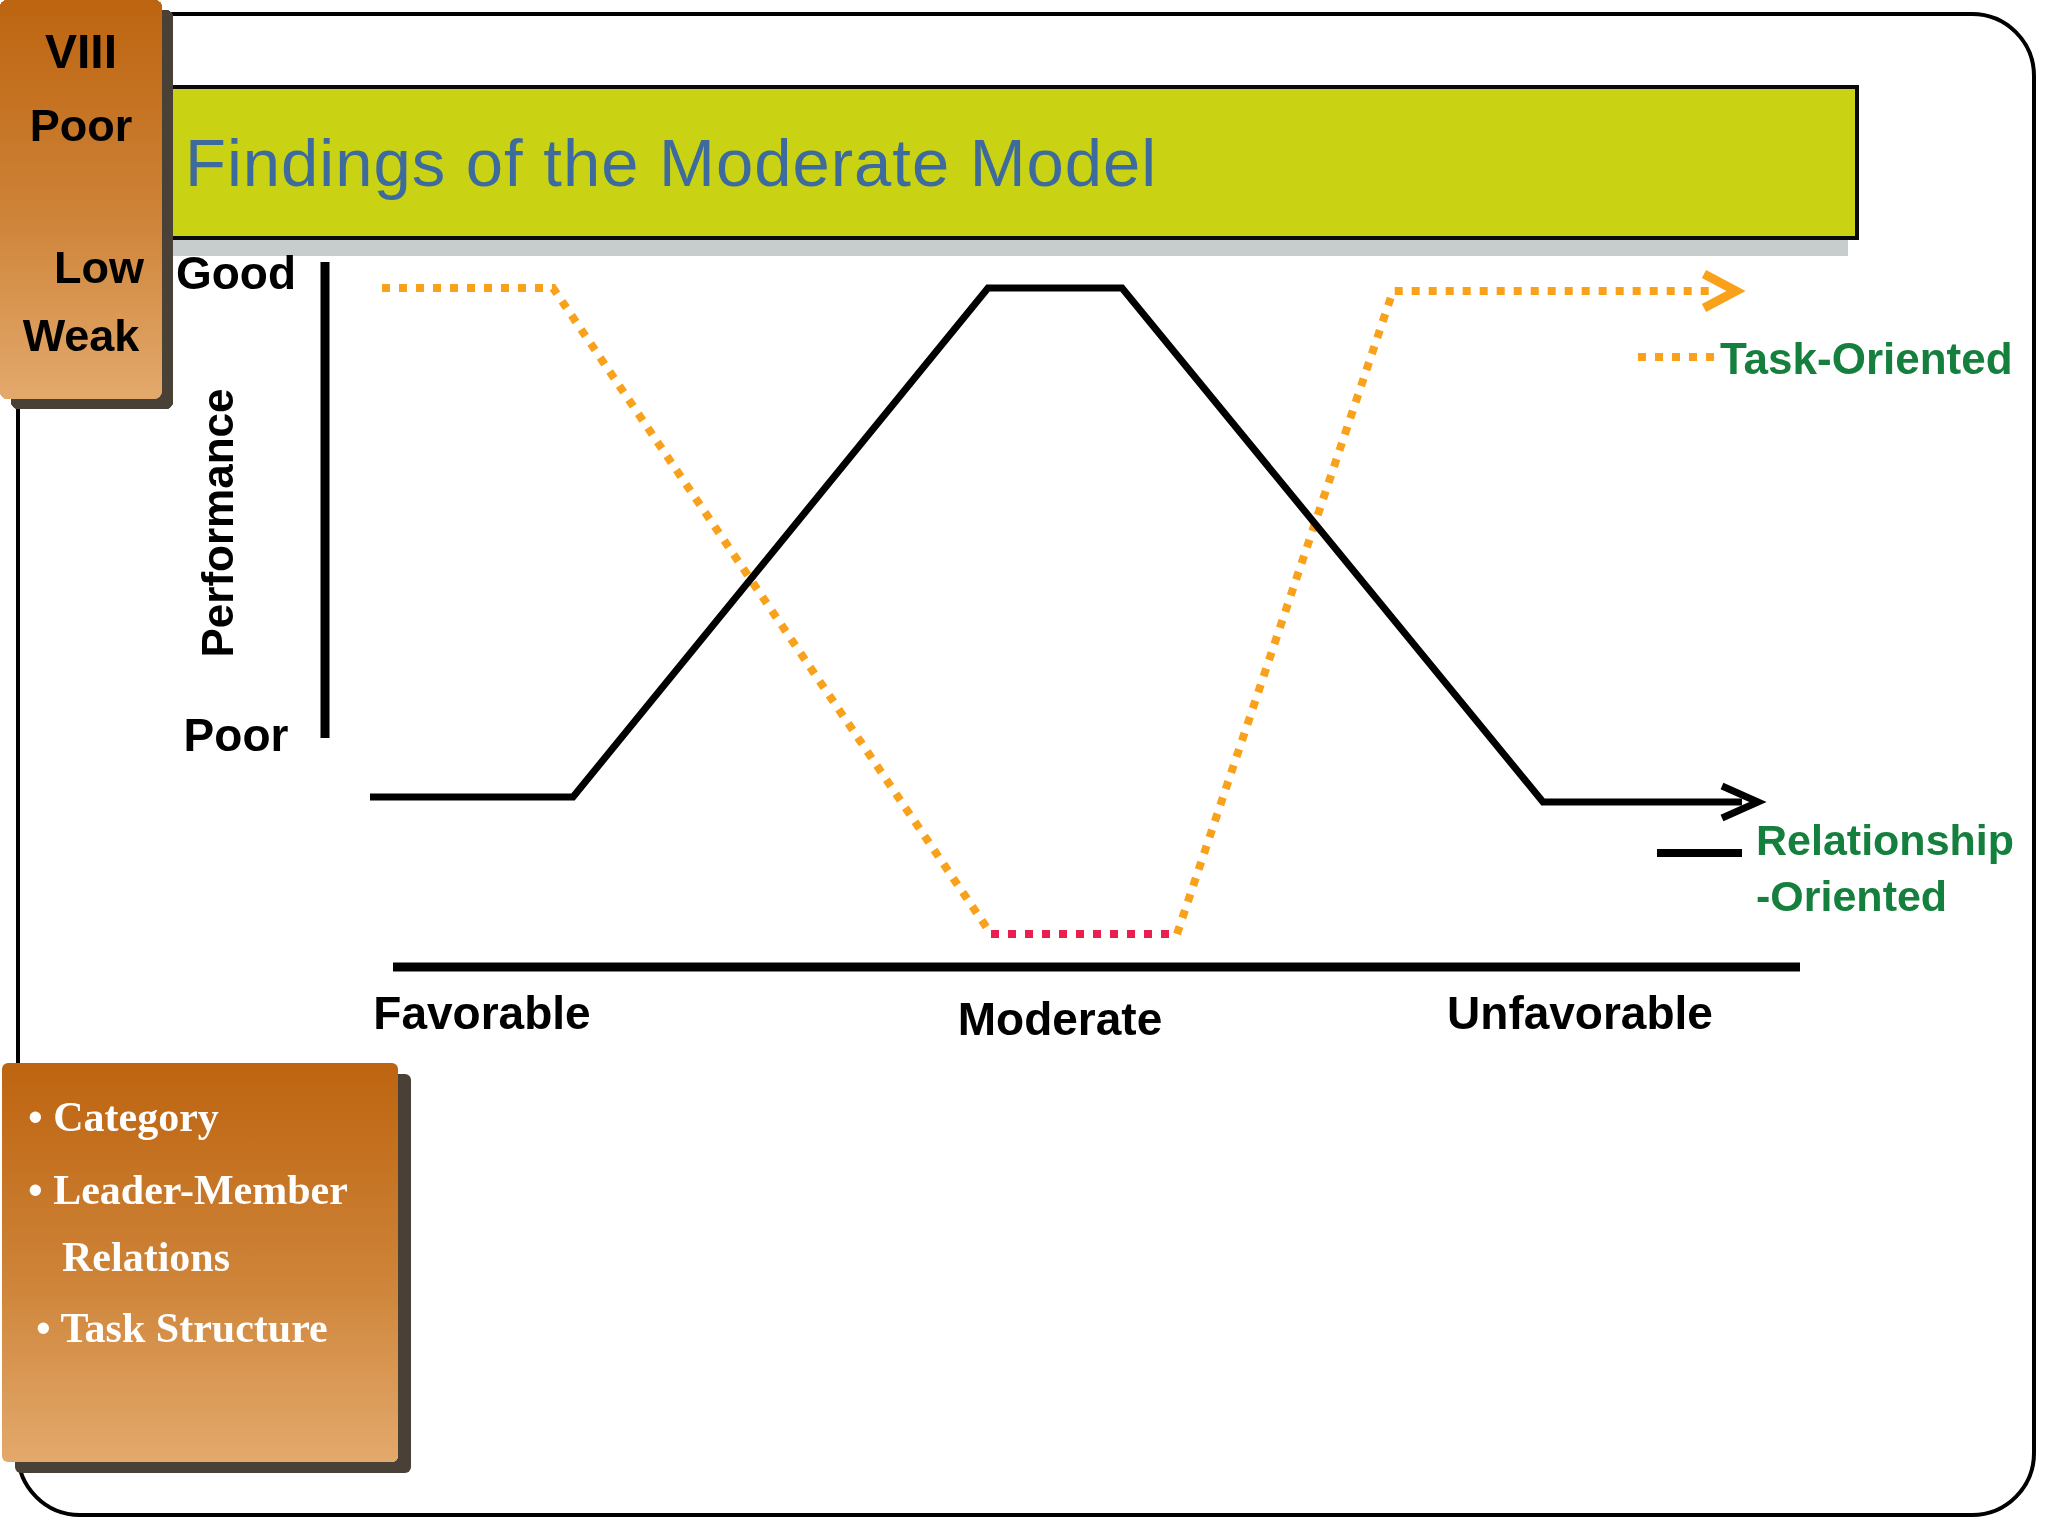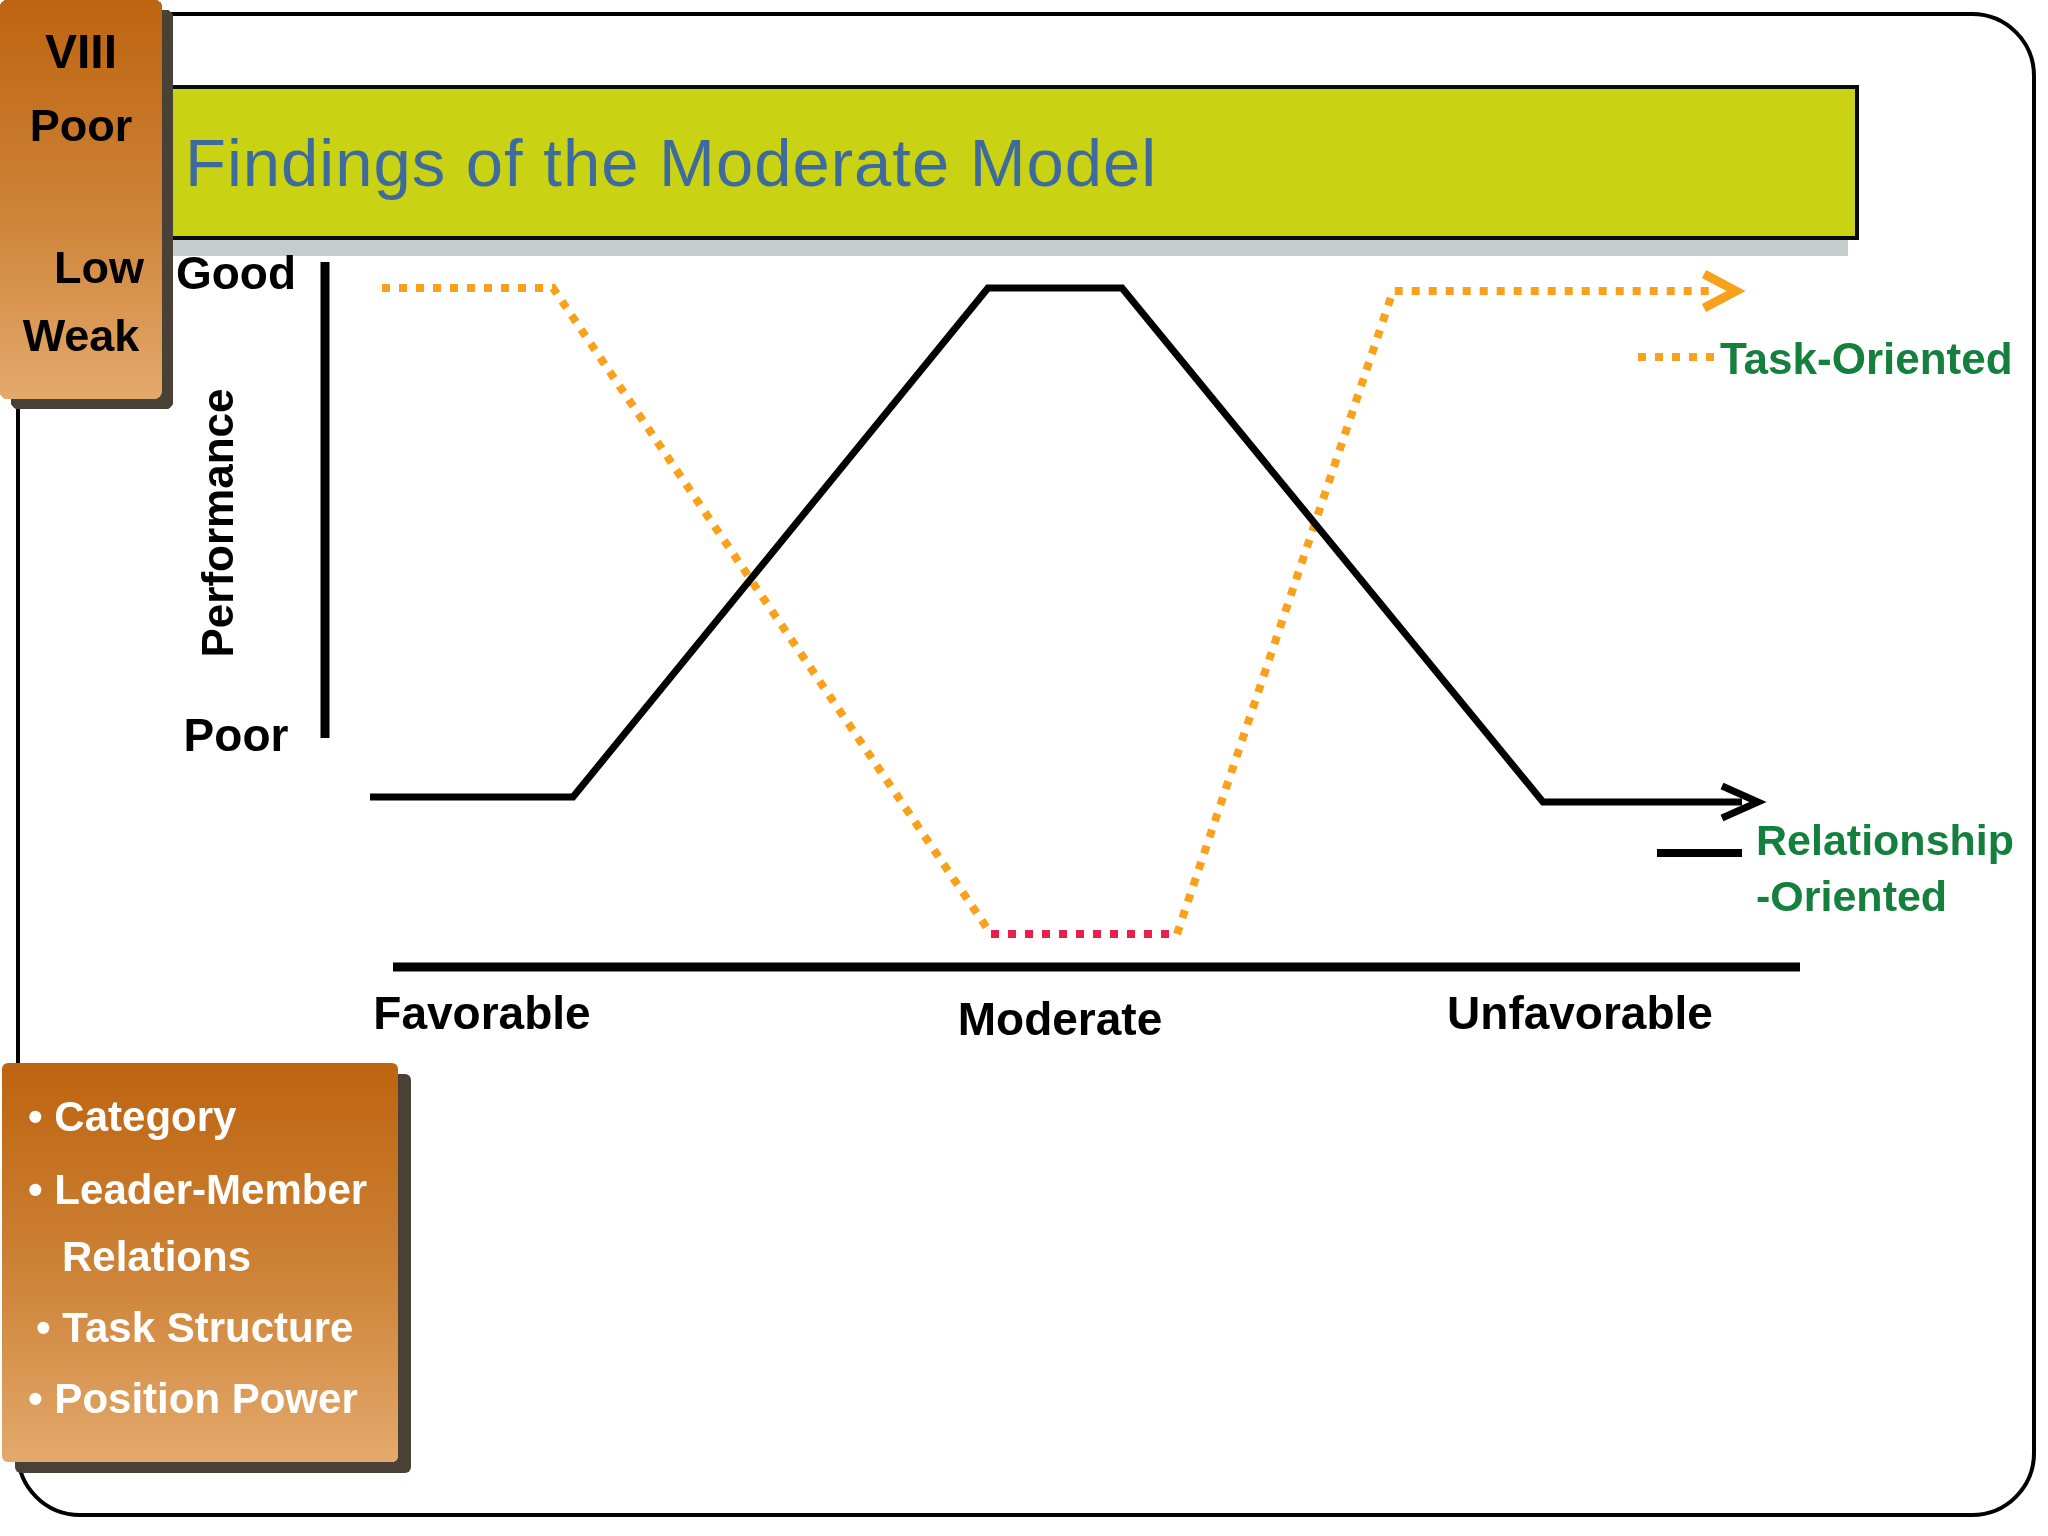--- a/index.html
+++ b/index.html
@@ -44,21 +44,21 @@
   #lbl-task-legend{left:1720px;top:334px;}
   #lbl-rel-legend-1{left:1756px;top:816px;font-size:43px;}
   #lbl-rel-legend-2{left:1756px;top:872px;font-size:43px;}
 
   
   .card-grad{background:linear-gradient(180deg,#bd6410 0%,#cd8236 52%,#e3a96c 100%);}
   #header-card{
     left:2px;top:1063px;width:396px;height:399px;border-radius:6px;
     box-shadow:13px 11px 0 #4a4136;
   }
-  .hdr-line{position:absolute;left:26px;color:#fff;font-weight:bold;font-size:42px;white-space:nowrap;}
+  .hdr-line{position:absolute;left:26px;color:#fff;font-weight:bold;font-size:42px;white-space:nowrap;font-family:Liberation Serif, serif;}
   .hdr-line.l0{top:30px;}
   .hdr-line.l1{top:103px;}
   .hdr-line.l2{top:170px;left:60px;}
   .hdr-line.l3{top:241px;margin-left:8px;}
   .hdr-line.l4{top:312px;}
 
   .sit-col{
     position:absolute;width:162px;height:399px;border-radius:8px;
     box-shadow:11px 10px 0 #4a4136;text-align:center;color:#000;font-weight:bold;
   }
@@ -111,21 +111,20 @@
 
 <div class="abs legend-lbl" id="lbl-task-legend">Task-Oriented</div>
 <div class="abs legend-lbl" id="lbl-rel-legend-1">Relationship</div>
 <div class="abs legend-lbl" id="lbl-rel-legend-2">-Oriented</div>
 
 <div class="abs card-grad" id="header-card">
   <div class="hdr-line l0">• Category</div>
   <div class="hdr-line l1">• Leader-Member</div>
   <div class="hdr-line l2">Relations</div>
   <div class="hdr-line l3">• Task Structure</div>
-  <div class="hdr-line l4">• Position Power</div>
 </div>
 
 <div class="sit-col card-grad">
   <span class="c-num">I</span>
   <span class="c-rel">Good</span>
   <span class="c-task">High</span>
   <span class="c-pow">Strong</span>
 </div>
 <div class="sit-col card-grad">
   <span class="c-num">II</span>

